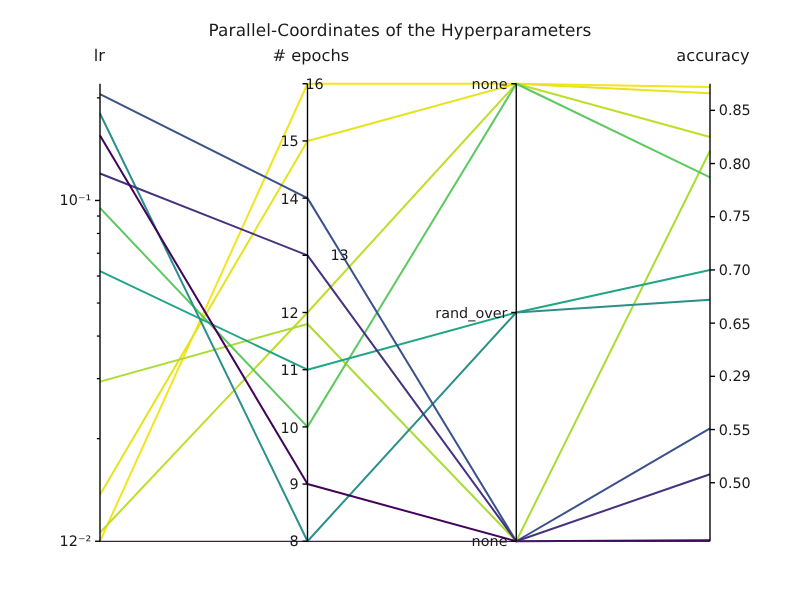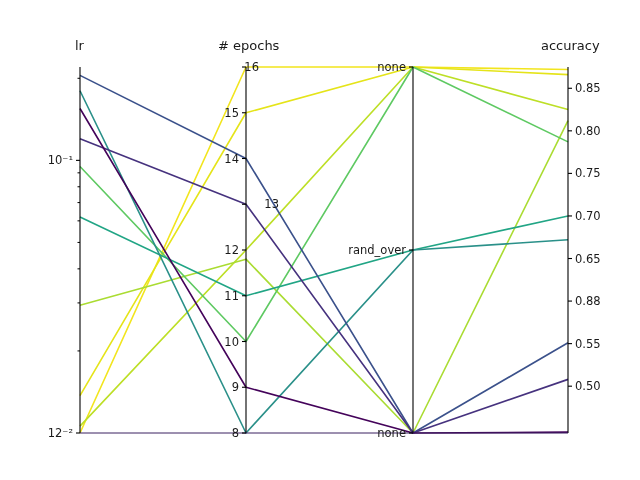--- a/index.html
+++ b/index.html
@@ -11,20 +11,21 @@
   .axlabel{position:absolute;font-size:13px;color:#1a1a1a;white-space:nowrap;}
   .ticklabel{position:absolute;font-size:11.5px;color:#1a1a1a;white-space:nowrap;}
   .tl-right{transform:translate(-100%,-50%);}
   .tl-left{transform:translate(0,-50%);}
   svg{position:absolute;left:0;top:0;}
 </style>
 </head>
 <body>
 
 <div id="fig">
+  <div id="title">Parallel-Coordinates of the Hyperparameters</div>
   <svg id="plot" width="640" height="480">
       <polyline points="80,433.00 246,67.00 413,67.00 568,69.55" fill="none" stroke="#f2e51d" stroke-width="1.6" stroke-linejoin="round"></polyline>
       <polyline points="80,395.72 246,112.75 413,67.00 568,74.66" fill="none" stroke="#e5e419" stroke-width="1.6" stroke-linejoin="round"></polyline>
       <polyline points="80,426.10 246,250.00 413,67.00 568,109.56" fill="none" stroke="#bddf26" stroke-width="1.6" stroke-linejoin="round"></polyline>
       <polyline points="80,305.31 246,259.15 413,433.00 568,120.62" fill="none" stroke="#aadc32" stroke-width="1.6" stroke-linejoin="round"></polyline>
       <polyline points="80,166.43 246,341.50 413,67.00 568,141.90" fill="none" stroke="#5ec962" stroke-width="1.6" stroke-linejoin="round"></polyline>
       <polyline points="80,216.96 246,295.75 413,250.00 568,215.95" fill="none" stroke="#21a585" stroke-width="1.6" stroke-linejoin="round"></polyline>
       <polyline points="80,90.76 246,433.00 413,250.00 568,239.79" fill="none" stroke="#2a9089" stroke-width="1.6" stroke-linejoin="round"></polyline>
       <polyline points="80,75.36 246,158.50 413,433.00 568,342.78" fill="none" stroke="#3b518b" stroke-width="1.6" stroke-linejoin="round"></polyline>
       <polyline points="80,138.77 246,204.25 413,433.00 568,379.38" fill="none" stroke="#46327e" stroke-width="1.6" stroke-linejoin="round"></polyline>
@@ -75,21 +76,21 @@
     <div class="ticklabel tl-right" style="left: 239px; top: 250px;">12</div>
     <div class="ticklabel tl-right" style="left: 239px; top: 204.25px; margin-left: 40px;">13</div>
     <div class="ticklabel tl-right" style="left: 239px; top: 158.5px;">14</div>
     <div class="ticklabel tl-right" style="left: 239px; top: 112.75px;">15</div>
     <div class="ticklabel tl-right" style="left: 239px; top: 67px; margin-left: 20px;">16</div>
     <div class="ticklabel tl-right" style="left: 406px; top: 433px;">none</div>
     <div class="ticklabel tl-right" style="left: 406px; top: 250px;">rand_over</div>
     <div class="ticklabel tl-right" style="left: 406px; top: 67px;">none</div>
     <div class="ticklabel tl-left" style="left: 575px; top: 386.186px;">0.50</div>
     <div class="ticklabel tl-left" style="left: 575px; top: 343.628px;">0.55</div>
-    <div class="ticklabel tl-left" style="left: 575px; top: 301.07px;">0.88</div>
+    <div class="ticklabel tl-left" style="left: 575px; top: 301.07px;">0.29</div>
     <div class="ticklabel tl-left" style="left: 575px; top: 258.512px;">0.65</div>
     <div class="ticklabel tl-left" style="left: 575px; top: 215.953px;">0.70</div>
     <div class="ticklabel tl-left" style="left: 575px; top: 173.395px;">0.75</div>
     <div class="ticklabel tl-left" style="left: 575px; top: 130.837px;">0.80</div>
     <div class="ticklabel tl-left" style="left: 575px; top: 88.2791px;">0.85</div>
     <div class="axlabel" style="left: 75px; top: 38px;">lr</div>
     <div class="axlabel" style="left: 218px; top: 38px;"># epochs</div>
     <div class="axlabel" style="left: 541px; top: 38px;">accuracy</div>
   </div>
 

